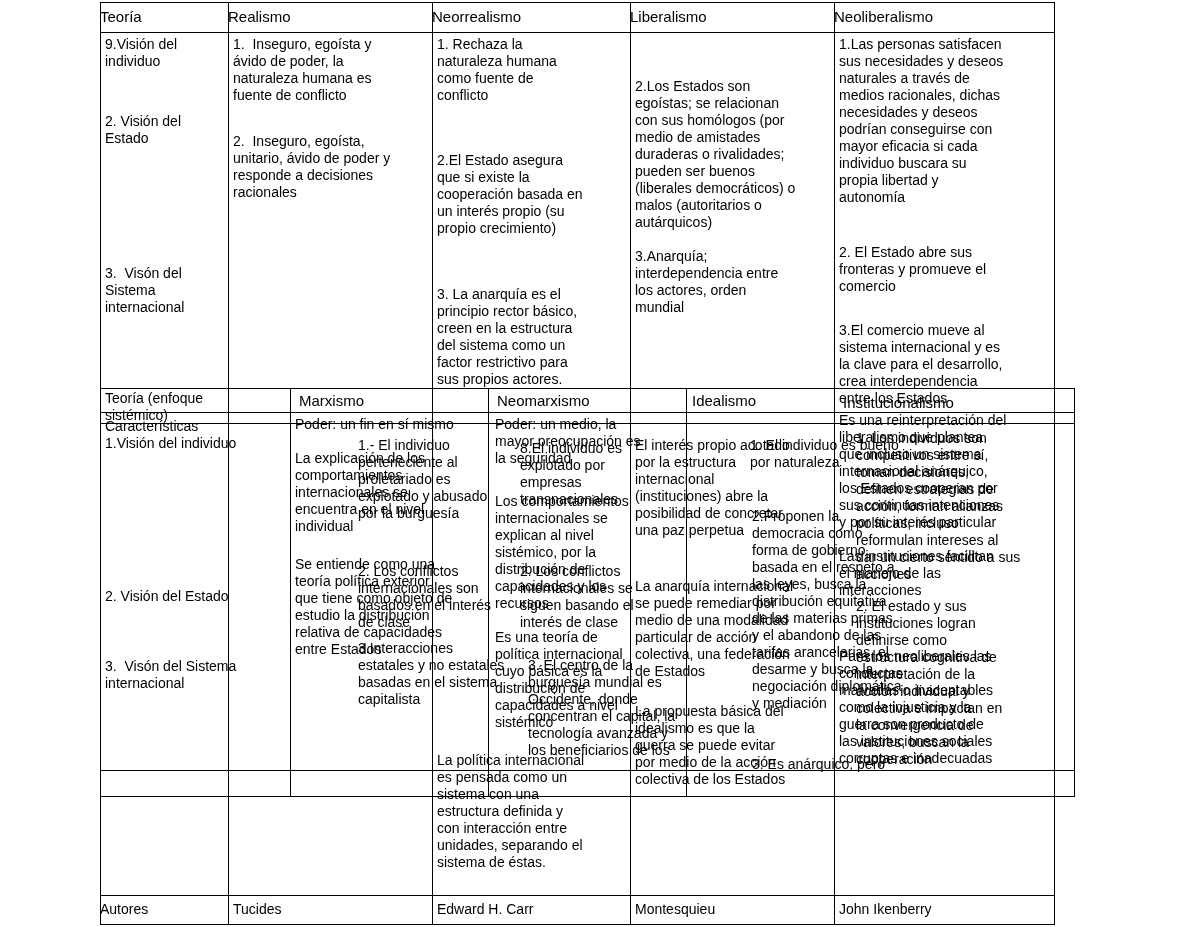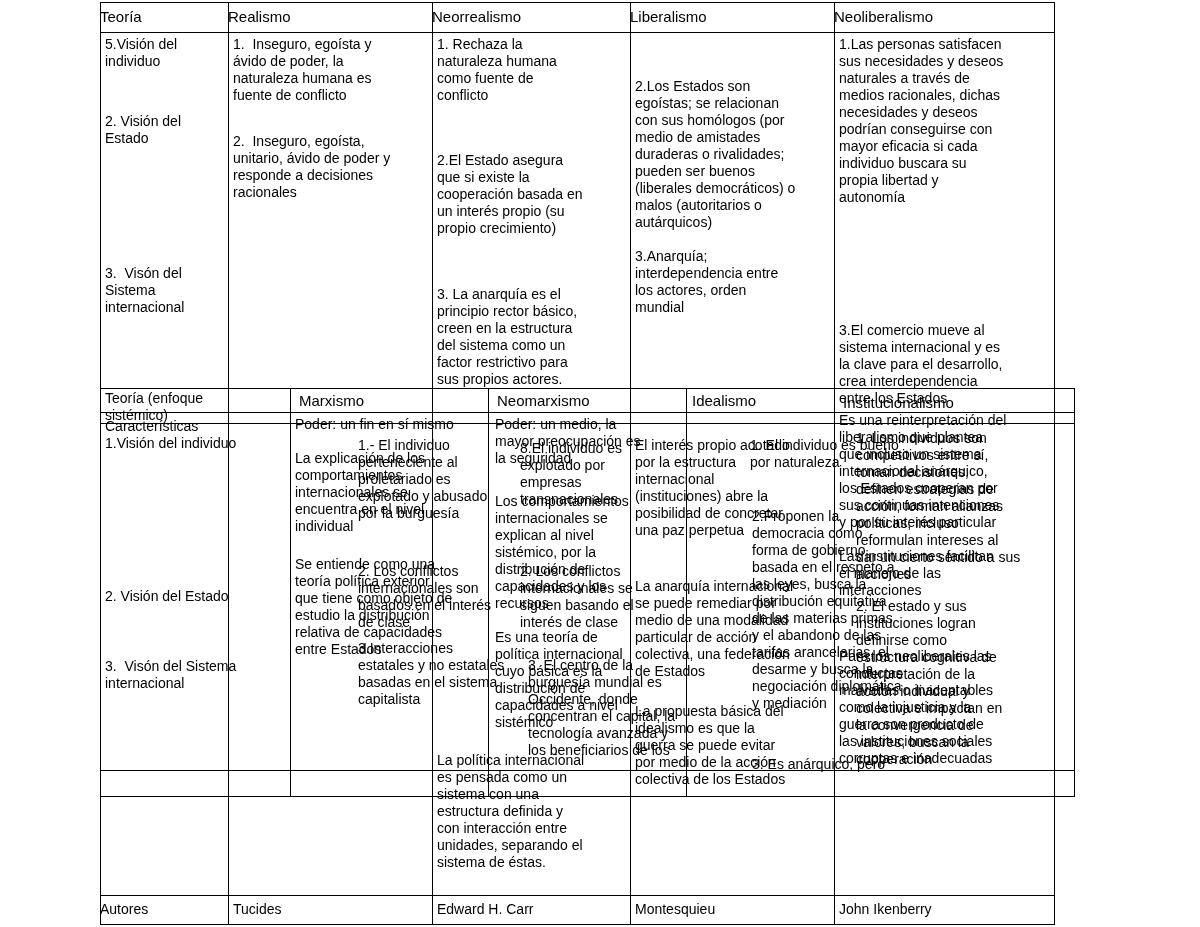--- a/index.html
+++ b/index.html
@@ -33,21 +33,21 @@
 
   <div class="hl" style="left:100px;top:423px;width:975px"></div>
   <div class="hl" style="left:100px;top:770px;width:975px"></div>
 
   <div class="t h15 c" style="left:100px;top:8px;width:128px">Teoría</div>
   <div class="t h15 c" style="left:228px;top:8px;width:204px">Realismo</div>
   <div class="t h15 c" style="left:432px;top:8px;width:198px">Neorrealismo</div>
   <div class="t h15 c" style="left:630px;top:8px;width:204px">Liberalismo</div>
   <div class="t h15 c" style="left:834px;top:8px;width:221px">Neoliberalismo</div>
 
-  <div class="t" style="left:105px;top:36px;width:120px">5.Visión del
+  <div class="t" style="left:105px;top:36px;width:120px">9.Visión del
 individuo</div>
   <div class="t" style="left:105px;top:113px;width:120px">2. Visión del
 Estado</div>
   <div class="t" style="left:105px;top:265px;width:120px">3.  Visón del
 Sistema
 internacional</div>
 
   <div class="t" style="left:233px;top:36px;width:195px">1.  Inseguro, egoísta y
 ávido de poder, la
 naturaleza humana es
@@ -97,20 +97,23 @@
   <div class="t" style="left:839px;top:36px;width:212px">1.Las personas satisfacen
 sus necesidades y deseos
 naturales a través de
 medios racionales, dichas
 necesidades y deseos
 podrían conseguirse con
 mayor eficacia si cada
 individuo buscara su
 propia libertad y
 autonomía</div>
+  <div class="t" style="left:839px;top:244px;width:212px">2. El Estado abre sus
+fronteras y promueve el
+comercio</div>
   <div class="t" style="left:839px;top:322px;width:212px">3.El comercio mueve al
 sistema internacional y es
 la clave para el desarrollo,
 crea interdependencia
 entre los Estados</div>
 
   <div class="t c" style="left:100px;top:901px;width:128px">Autores</div>
   <div class="t" style="left:233px;top:901px;width:150px">Tucides</div>
   <div class="t" style="left:437px;top:901px;width:150px">Edward H. Carr</div>
   <div class="t" style="left:635px;top:901px;width:150px">Montesquieu</div>

